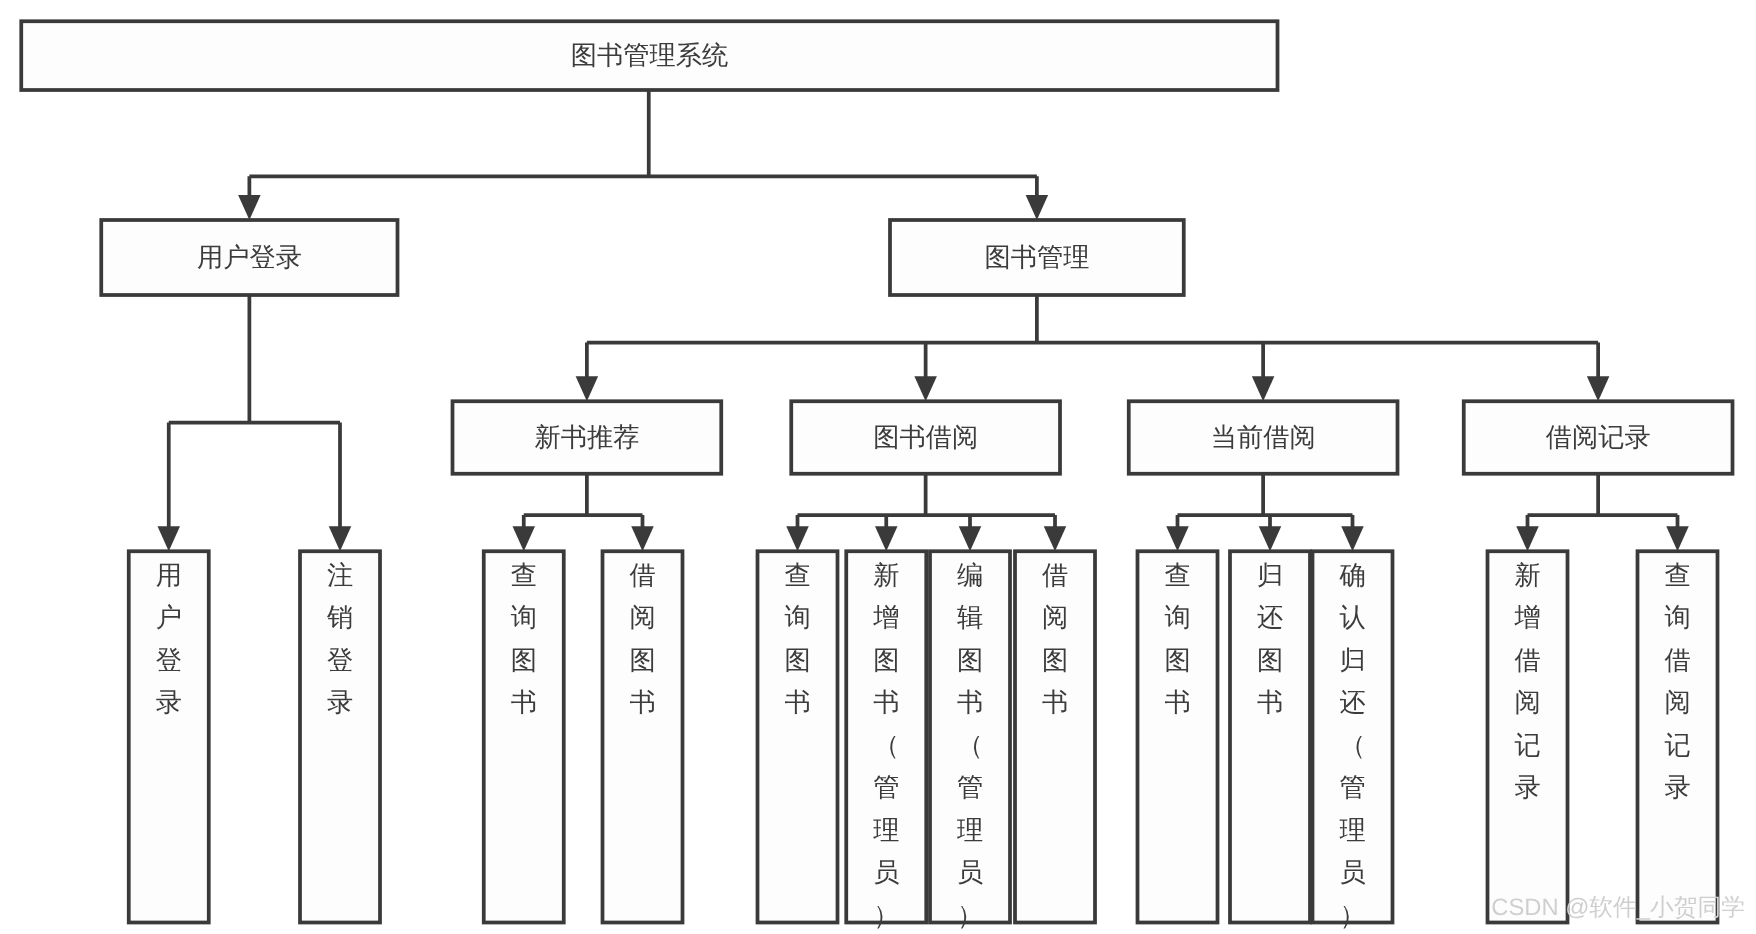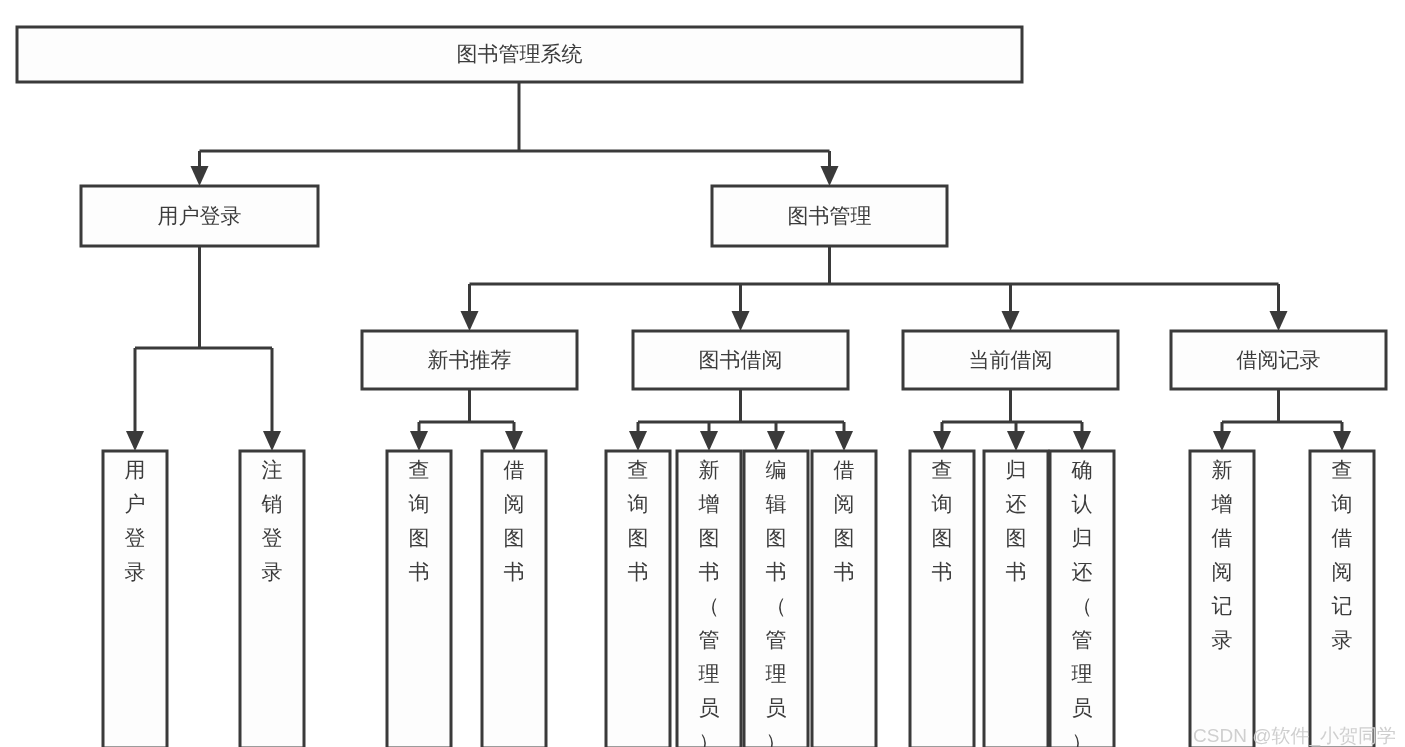--- a/index.html
+++ b/index.html
@@ -11,21 +11,21 @@
   body {
     width: 1405px;
     height: 747px;
     position: relative;
     overflow: hidden;
     font-family: "Liberation Sans", "DejaVu Sans", sans-serif;
   }
   #diagram-root {
     position: absolute;
     left: 0;
-    top: 14px;
+    top: 4px;
     width: 1405px;
     height: 543px;
   }
   svg#flowchart {
     display: block;
     width: 1405px;
     height: 747px;
     background: #ffffff;
   }
   .node-box {

